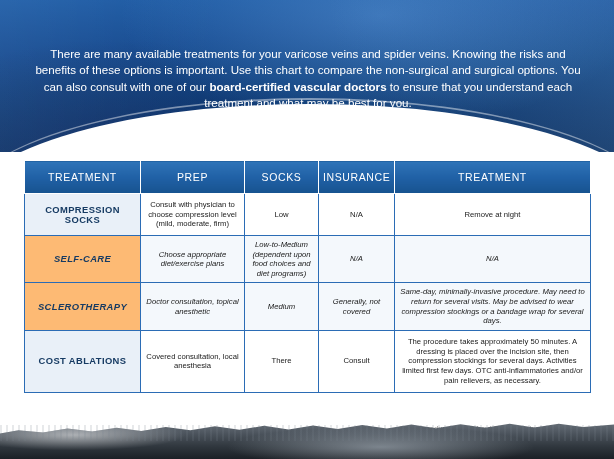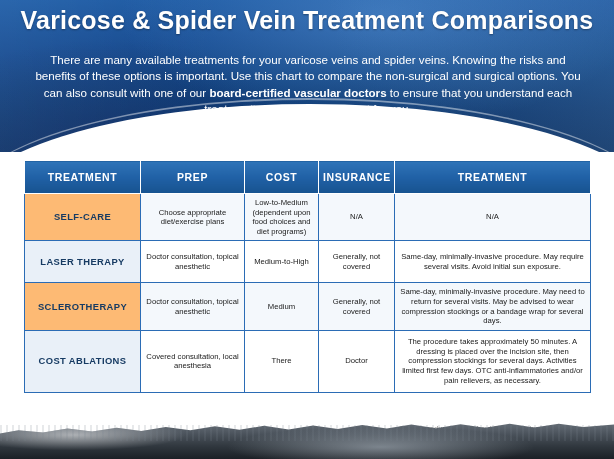--- a/index.html
+++ b/index.html
@@ -72,21 +72,21 @@
     width: 614px;
     text-align: center;
     color: #ffffff;
     font-size: 25px;
     font-weight: bold;
     letter-spacing: 0.2px;
     text-shadow: 0 1px 2px rgba(0,0,0,0.35);
   }
   .banner-sub {
     position: absolute;
-    left: 34px; top: 52px;
+    left: 34px; top: 46px;
     width: 548px;
     color: #ffffff;
     font-size: 11.6px;
     line-height: 16.3px;
     text-align: center;
   }
   .banner-sub b { font-weight: bold; }
 
   
   .chart {
@@ -99,41 +99,41 @@
   }
   .chart td, .chart th {
     border: 1px solid #2b6cb5;
     vertical-align: middle;
     padding: 4px 4px;
   }
   .chart thead th {
     background: linear-gradient(180deg, #2f74b8 0%, #1f5fa4 55%, #17538f 100%);
     color: #ffffff;
     font-size: 10.5px;
-    font-weight: bold;
+    font-weight: normal;
     letter-spacing: 0.6px;
     height: 24px;
     text-align: center;
     border-color: #ffffff;
   }
   .chart tbody td {
     font-size: 7.7px;
     line-height: 9.6px;
     text-align: center;
     color: #1a1a1a;
     background: #ffffff;
   }
   .chart tbody td.treat {
     font-size: 9.4px;
     font-weight: bold;
     color: #173b63;
     letter-spacing: 0.4px;
     background: #e9f0f8;
   }
-  .chart tbody tr.alt td { background: #f4f8fc; }
+  .chart tbody tr.alt td { background: #f4f8fc; font-style: italic; }
   .chart tbody tr.alt td.treat { background: #fdba74; }
 
   .col-treat { width: 116px; }
   .col-prep  { width: 104px; }
   .col-cost  { width: 74px; }
   .col-ins   { width: 76px; }
   .col-rec   { width: 196px; }
 
   
   .bottom-photo {
@@ -214,68 +214,67 @@
 </style>
 </head>
 <body>
 
 <div id="page">
 
   <div class="banner">
     <div class="banner-bg"></div>
     <div class="banner-curve"></div>
     <div class="banner-curve-line"></div>
-    <div class="banner-title">Varicose &amp; Spider Vein Treatment Comparisons</div>
     <div class="banner-sub"><span>There are many available treatments for your varicose veins and spider veins. Knowing the risks and benefits of these options is important. Use this chart to compare the non-surgical and surgical options. You can also consult with one of our </span><b>board-certified vascular doctors</b><span> to ensure that you understand each treatment and what may be best for you.</span></div>
   </div>
 
   <table class="chart">
     <colgroup>
       <col class="col-treat">
         <col class="col-prep">
         <col class="col-cost">
         <col class="col-ins">
         <col class="col-rec">
     </colgroup>
     <thead>
       <tr>
         <th>TREATMENT</th>
         <th>PREP</th>
-        <th>COST</th>
+        <th>SOCKS</th>
         <th>INSURANCE</th>
         <th>TREATMENT</th>
       </tr>
     </thead>
     <tbody>
+      <tr style="height:42px;">
+        <td class="treat">COMPRESSION SOCKS</td>
+        <td>Consult with physician to choose compression level (mild, moderate, firm)</td>
+        <td>Low</td>
+        <td>N/A</td>
+        <td>Remove at night</td>
+      </tr>
       <tr class="alt" style="height:42px;">
         <td class="treat">SELF-CARE</td>
         <td>Choose appropriate diet/exercise plans</td>
         <td>Low-to-Medium (dependent upon food choices and diet programs)</td>
         <td>N/A</td>
         <td>N/A</td>
       </tr>
-      <tr style="height:42px;">
-        <td class="treat">LASER THERAPY</td>
-        <td>Doctor consultation, topical anesthetic</td>
-        <td>Medium-to-High</td>
-        <td>Generally, not covered</td>
-        <td>Same-day, minimally-invasive procedure. May require several visits. Avoid initial sun exposure.</td>
-      </tr>
       <tr class="alt" style="height:42px;">
         <td class="treat">SCLEROTHERAPY</td>
         <td>Doctor consultation, topical anesthetic</td>
         <td>Medium</td>
         <td>Generally, not covered</td>
         <td>Same-day, minimally-invasive procedure. May need to return for several visits. May be advised to wear compression stockings or a bandage wrap for several days.</td>
       </tr>
       <tr style="height:62px;">
         <td class="treat">COST ABLATIONS</td>
         <td>Covered consultation, local anesthesia</td>
         <td>There</td>
-        <td>Doctor</td>
+        <td>Consult</td>
         <td>The procedure takes approximately 50 minutes. A dressing is placed over the incision site, then compression stockings for several days. Activities limited first few days. OTC anti-inflammatories and/or pain relievers, as necessary.</td>
       </tr>
     </tbody>
   </table>
 
   <div class="rail" style="left:24px;"></div>
   <div class="rail" style="left:589px;"></div>
   <div class="rail" style="left:140px;"></div>
   <div class="rail" style="left:244px;"></div>
   <div class="rail" style="left:318px;"></div>

